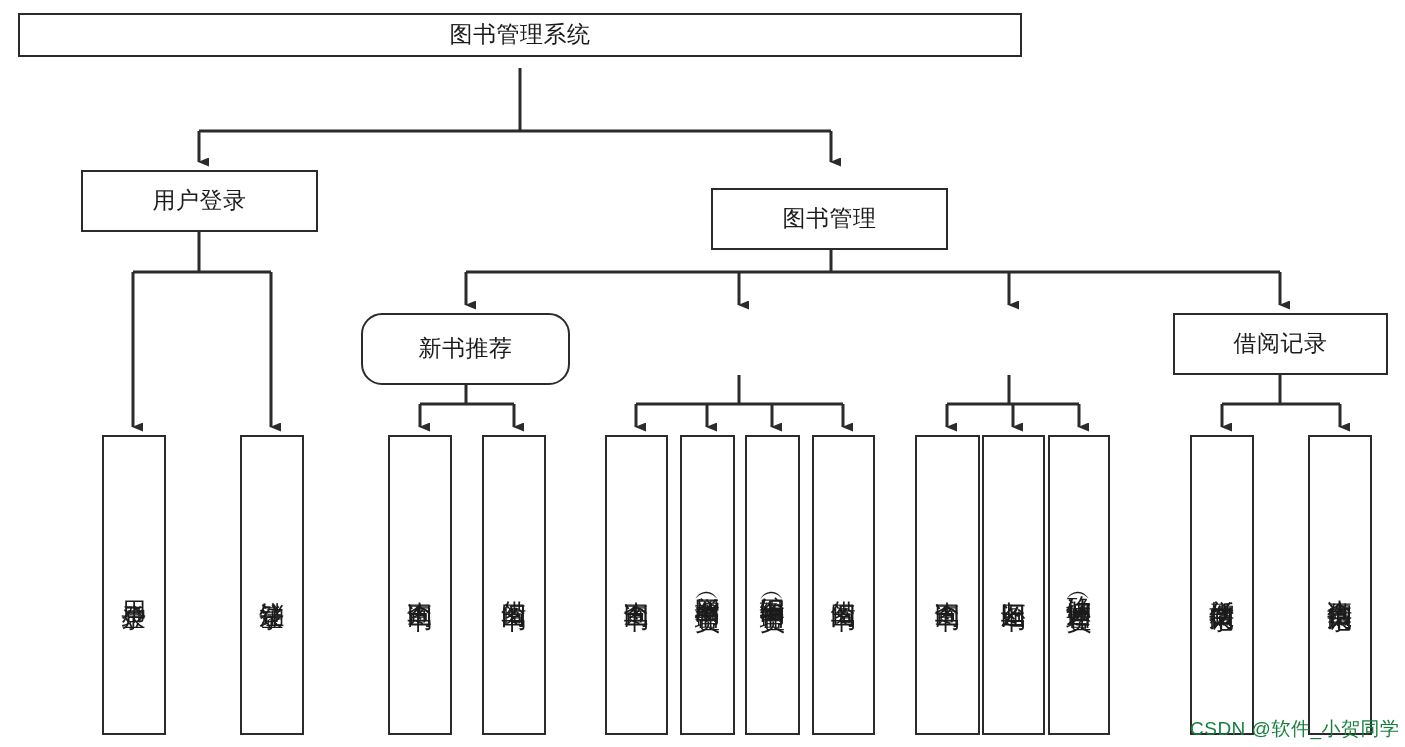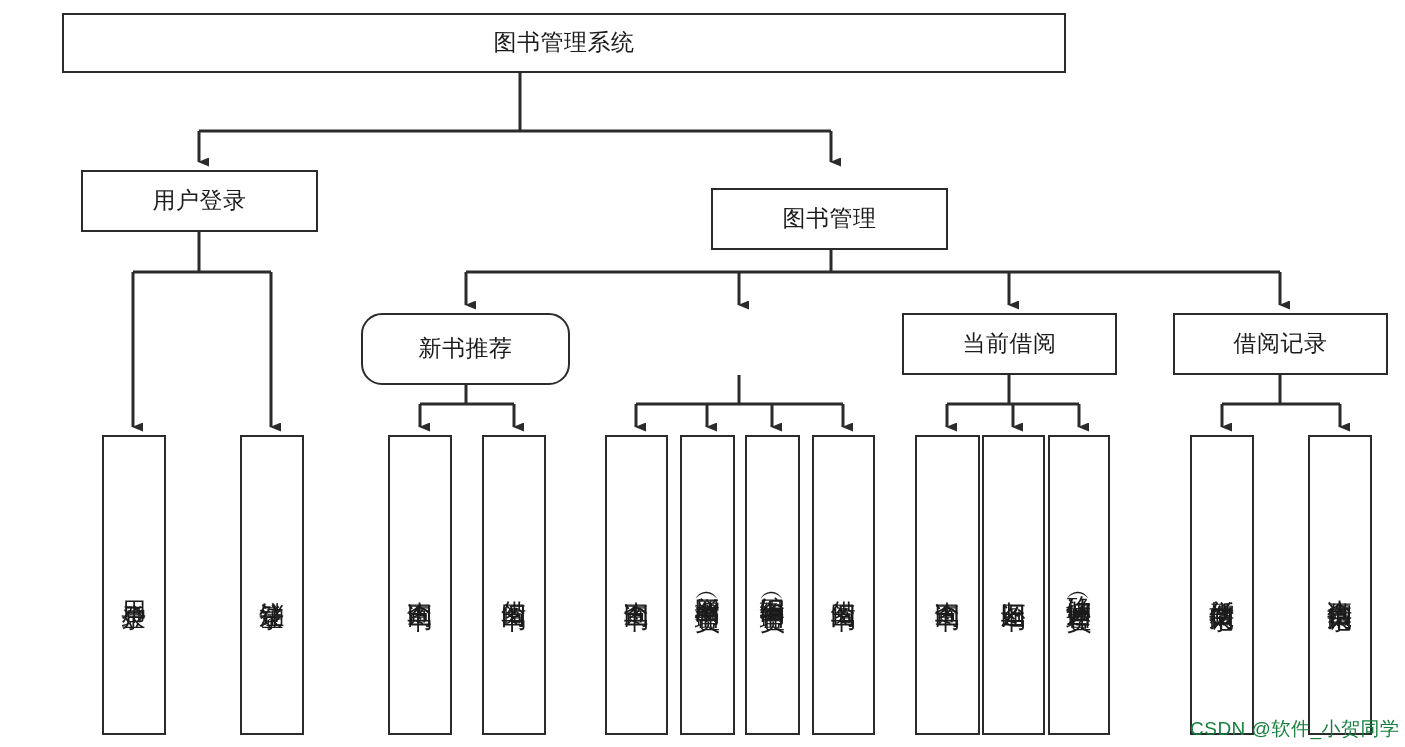--- a/index.html
+++ b/index.html
@@ -119,36 +119,33 @@
       <path d="M1013,404 L1013,427" marker-end="url(#arrowhead)"></path>
       <path d="M1079,404 L1079,427" marker-end="url(#arrowhead)"></path>
 
       <path d="M1280,375 L1280,404"></path>
       <path d="M1222,404 L1340,404"></path>
       <path d="M1222,404 L1222,427" marker-end="url(#arrowhead)"></path>
       <path d="M1340,404 L1340,427" marker-end="url(#arrowhead)"></path>
     </g>
   </svg>
 
-  <div class="node root horiz" style="left: 18px; top: 13px; width: 1004px; height: 60px; margin-left: 44px;">
+  <div class="node root horiz" style="left: 18px; top: 13px; width: 1004px; height: 44px;">
     <span class="label">图书管理系统</span>
   </div>
 
   <div class="node horiz" style="left: 81px; top: 170px; width: 237px; height: 62px;">
     <span class="label">用户登录</span>
   </div>
   <div class="node horiz" style="left: 711px; top: 170px; width: 237px; height: 62px; margin-top: 18px;">
     <span class="label">图书管理</span>
   </div>
 
   <div class="node horiz" style="left: 361px; top: 313px; width: 209px; height: 72px; border-radius: 21px;">
     <span class="label">新书推荐</span>
-  </div>
-  <div class="node horiz" style="left: 902px; top: 313px; width: 215px; height: 62px;">
-    <span class="label">当前借阅</span>
   </div>
   <div class="node horiz" style="left: 1173px; top: 313px; width: 215px; height: 62px;">
     <span class="label">借阅记录</span>
   </div>
 
   <div class="node vert" style="left: 102px; top: 435px; width: 64px; height: 300px;">
     <span class="label">用户登录</span>
   </div>
   <div class="node vert" style="left: 240px; top: 435px; width: 64px; height: 300px;">
     <span class="label">注销登录</span>

